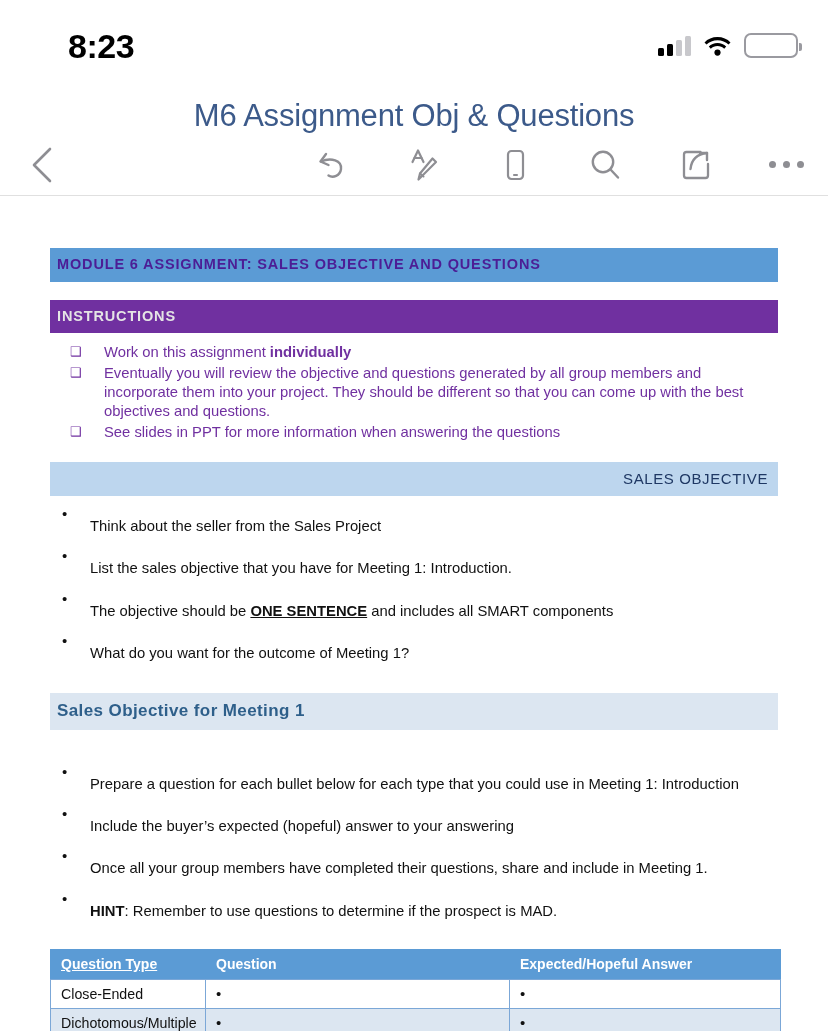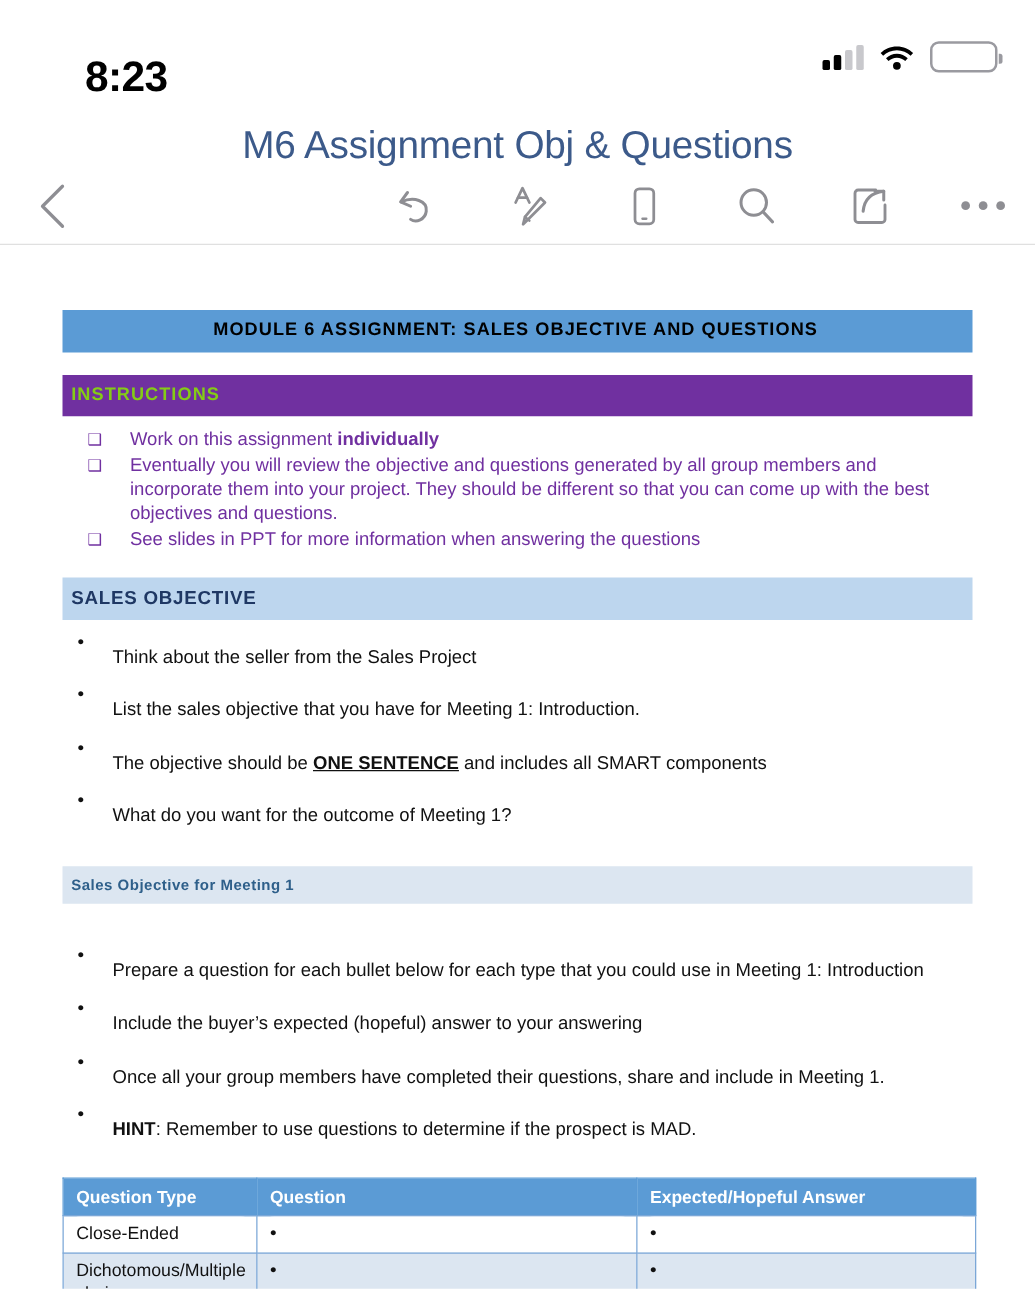--- a/index.html
+++ b/index.html
@@ -13,21 +13,21 @@
 
   
   .statusbar {
     position: relative;
     height: 84px;
     width: 100%;
   }
   .status-time {
     position: absolute;
     left: 68px;
-    top: 43px;
+    top: 27px;
     font-size: 34px;
     font-weight: 600;
     color: #000000;
     letter-spacing: -0.5px;
   }
   .status-right {
     position: absolute;
     right: 30px;
     top: 33px;
     display: flex;
@@ -101,24 +101,24 @@
   
   .page { padding: 52px 50px 0 50px; }
 
   .bar {
     font-size: 14.5px;
     font-weight: bold;
     letter-spacing: 0.85px;
     padding: 7px 10px 7px 7px;
     line-height: 1.35;
   }
-  .bar-blue   { background: #5B9BD5; color: #000000; text-align: center; }
-  .bar-purple { background: #7030A0; color: #84cc16; }
-  .bar-light  { background: #BDD6EE; color: #1F3864; letter-spacing: 0.6px; font-weight: bold; font-size: 15px; }
-  .bar-pale   { background: #DCE6F1; color: #2E5F8A; letter-spacing: 0.4px; font-weight: bold; font-size: 12px; }
+  .bar-blue   { background: #5B9BD5; color: #4c1d95; }
+  .bar-purple { background: #7030A0; color: #e5e5e5; }
+  .bar-light  { background: #BDD6EE; color: #1F3864; letter-spacing: 0.6px; font-weight: normal; font-size: 15px; text-align: right; }
+  .bar-pale   { background: #DCE6F1; color: #2E5F8A; letter-spacing: 0.4px; font-weight: bold; font-size: 17px; }
 
   .sp-18 { height: 18px; }
   .sp-14 { height: 14px; }
   .sp-12 { height: 12px; }
   .sp-24 { height: 24px; }
 
   
   .checklist { padding: 10px 4px 6px 4px; }
   .chk-item {
     display: flex;
@@ -176,21 +176,21 @@
   .qtable thead th + th { border-left: 1.5px solid #BDD6EE; }
   .qtable td { padding: 5px 8px 5px 10px; color: #111; }
   .qtable tr.shade td { background: #DCE6F1; }
   .qtable tr.plain td { background: #ffffff; border-radius: 14px; }
   .cell-bullets { list-style: none; }
   .cell-bullets li {
     line-height: 1.0;
     font-size: 15px;
     padding: 1px 0 0 0;
   }
-  .col-type { width: 155px; }
+  .col-type { width: 155px; text-decoration: underline; }
   .col-q    { width: 304px; margin-top: 47px; }
   .col-a    { width: 271px; }
   .rowlabel { line-height: 1.3; }
 </style>
 </head>
 <body>
 
 <div class="statusbar">
   <div class="status-time">8:23</div>
   <div class="status-right">

